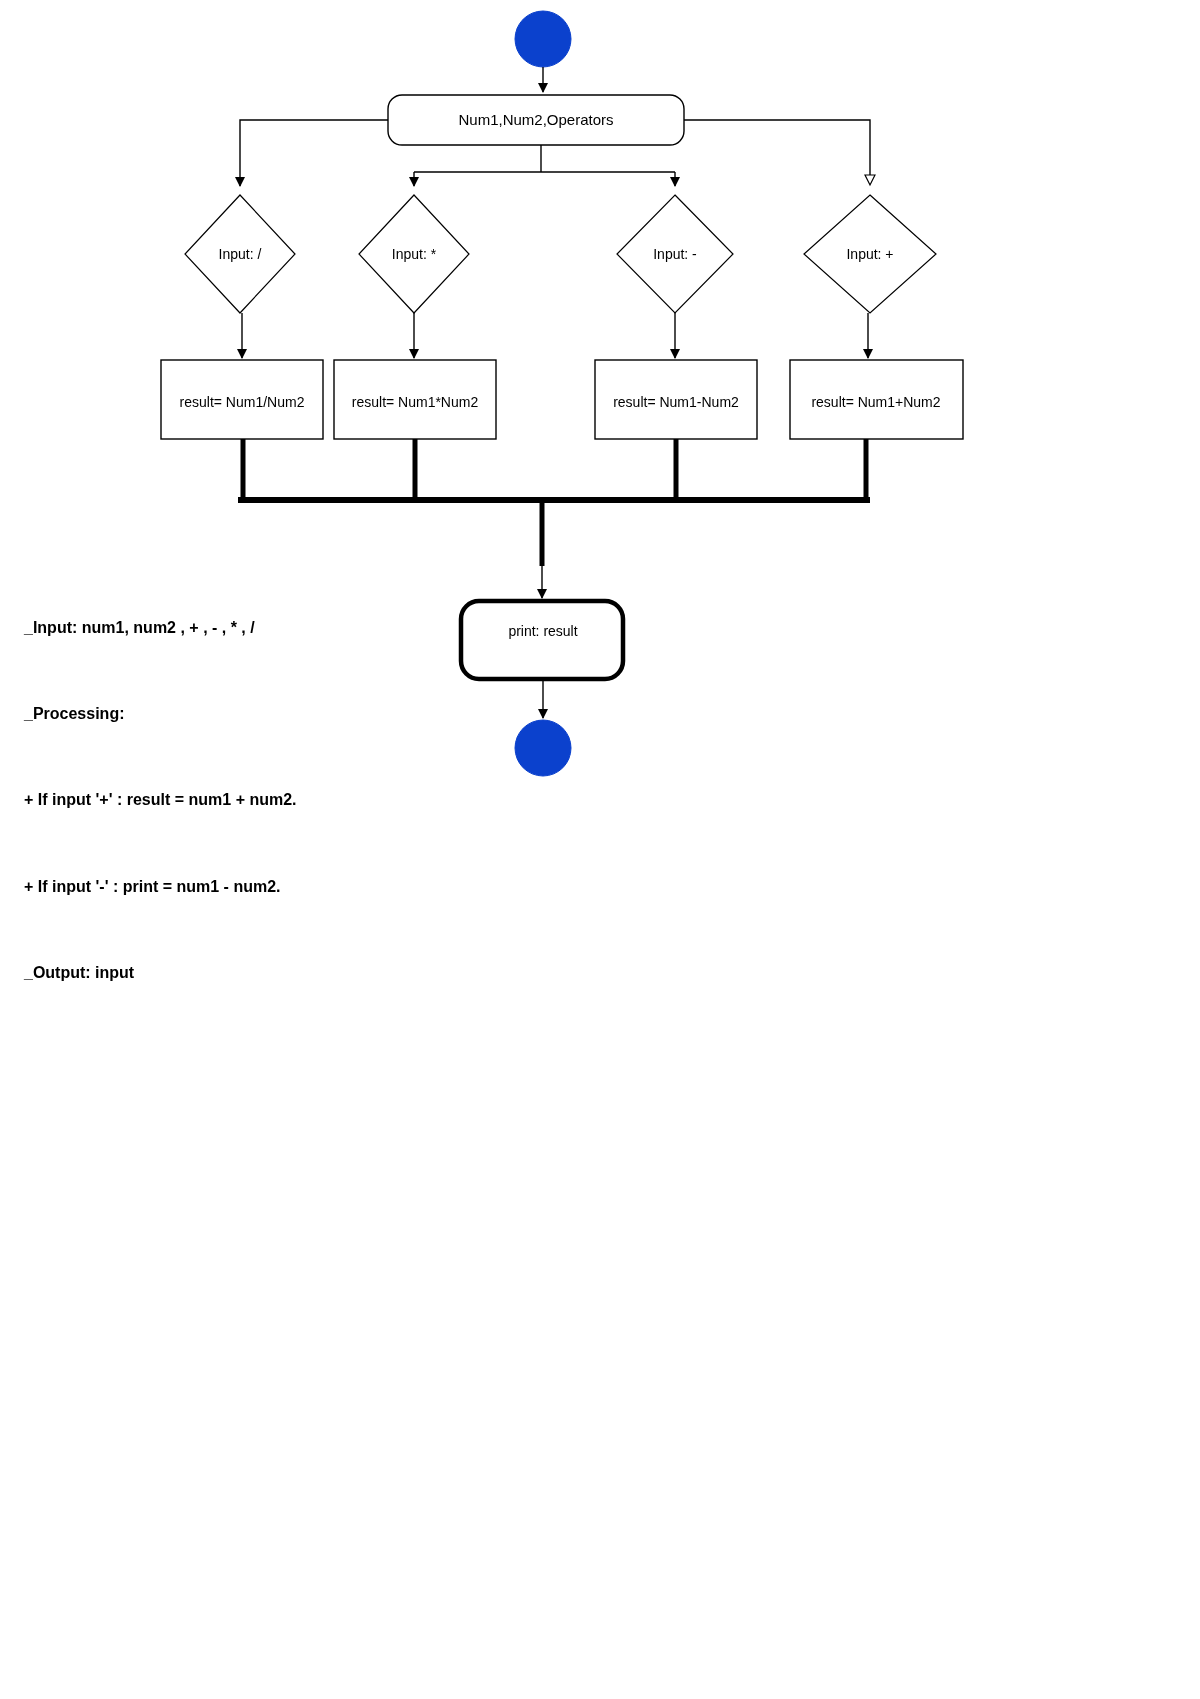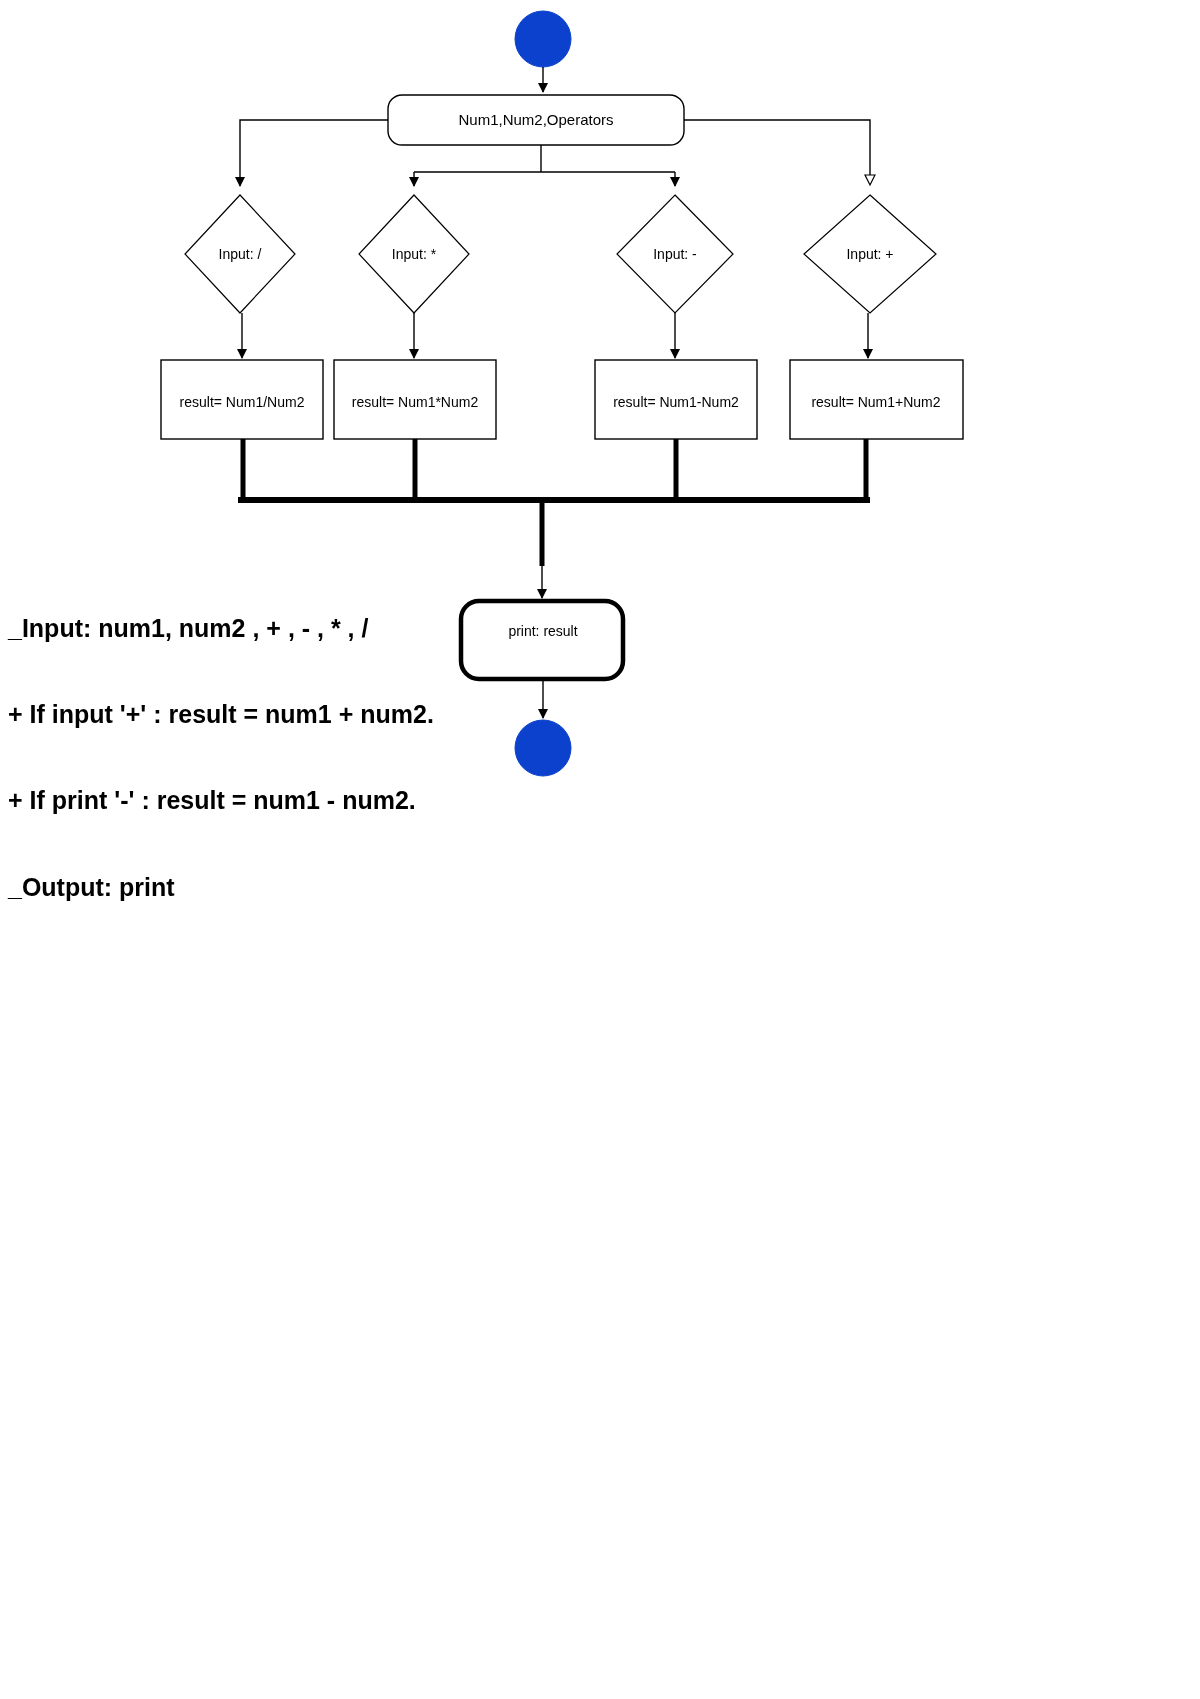--- a/index.html
+++ b/index.html
@@ -34,25 +34,25 @@
   }
   .node-label-sm {
     font-family: "Liberation Sans", sans-serif;
     font-size: 14px;
     fill: #000000;
     text-anchor: middle;
     dominant-baseline: middle;
   }
   .spec-text {
     position: absolute;
-    left: 8px;
+    left: 24px;
     top: 556px;
     width: 520px;
     font-family: "Liberation Sans", sans-serif;
-    font-size: 25px;
+    font-size: 16px;
     font-weight: bold;
     line-height: 28.8px;
     color: #000000;
     white-space: pre;
     letter-spacing: 0px;
   }
   .spec-line {
     display: block;
     white-space: pre;
   }
@@ -133,18 +133,19 @@
     <rect x="461" y="601" width="162" height="78" rx="18" ry="18" fill="#ffffff" stroke="#000000" stroke-width="4.5"></rect>
     <text class="node-label-sm" x="543" y="632">print: result</text>
 
     <line x1="543" y1="679" x2="543" y2="718" stroke="#000000" stroke-width="1.4" marker-end="url(#arrow-solid)"></line>
 
     <circle cx="543" cy="748" r="28" fill="#0b41cd" stroke="#0b41cd" stroke-width="1"></circle>
   </svg>
 
   <div class="spec-text">
     <span class="spec-line">_Input: num1, num2 , + , - , * , /</span>
+    <span class="spec-line">_Processing:</span>
     <span class="spec-line">+ If input '+' : result = num1 + num2.</span>
-    <span class="spec-line">+ If print '-' : result = num1 - num2.</span>
-    <span class="spec-line">_Output: print</span>
+    <span class="spec-line">+ If input '-' : print = num1 - num2.</span>
+    <span class="spec-line">_Output: input</span>
   </div>
 
 </div>
 
 </body></html>

